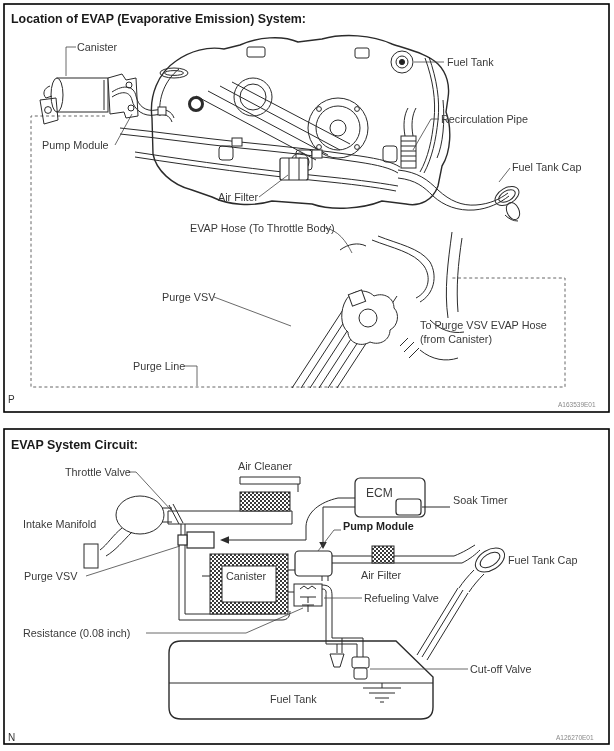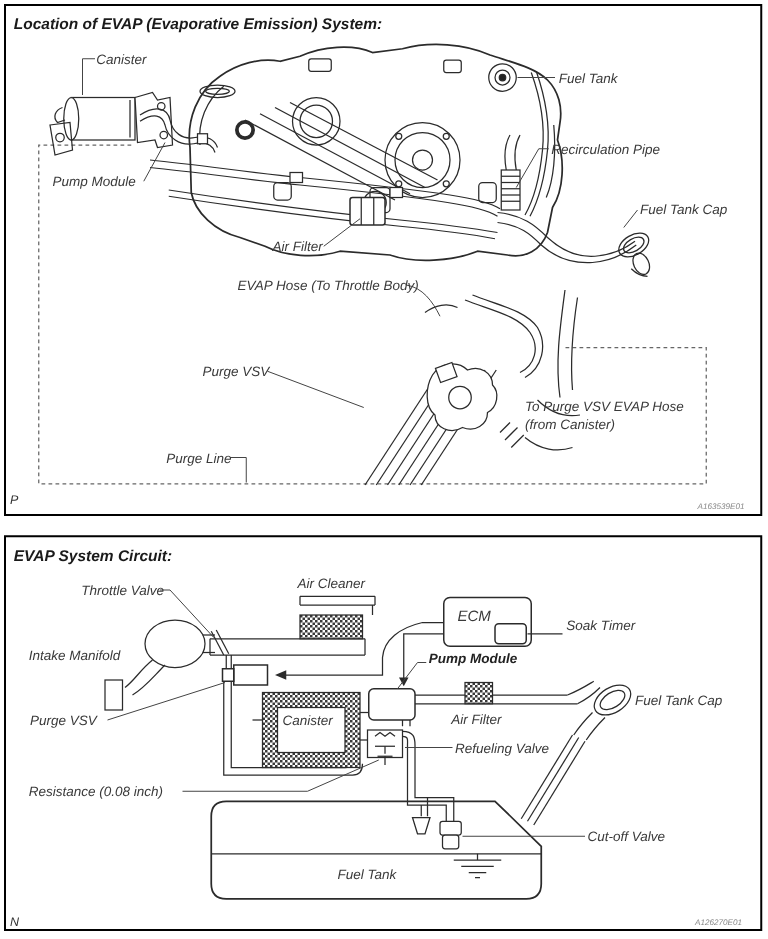--- a/index.html
+++ b/index.html
@@ -1,17 +1,17 @@
 <!DOCTYPE html>
 <html><head>
 <meta charset="utf-8">
 <style>
   html,body{margin:0;padding:0;background:#ffffff;}
   .page{position:relative;width:614px;height:751px;background:#fff;
-        font-family:"Liberation Sans", sans-serif;font-style:italic;}
+        font-family:"Liberation Sans", sans-serif;}
   svg{position:absolute;left:0;top:0;}
   svg text{fill:#3a3a3a;font-family:"Liberation Sans", sans-serif;font-size:10.8px;}
   svg text.title{fill:#1a1a1a;font-weight:bold;font-size:12.4px;}
   svg text.bold{font-weight:bold;fill:#222;}
   svg text.corner{font-size:10px;fill:#333;}
   svg text.code{font-size:6.5px;fill:#888;}
   .ln{stroke:#2b2b2b;stroke-width:1;fill:none;}
   .ln2{stroke:#2b2b2b;stroke-width:1.4;fill:none;}
   .thin{stroke:#444;stroke-width:0.8;fill:none;}
   .dash{stroke:#666;stroke-width:1;fill:none;stroke-dasharray:3 2.6;}

